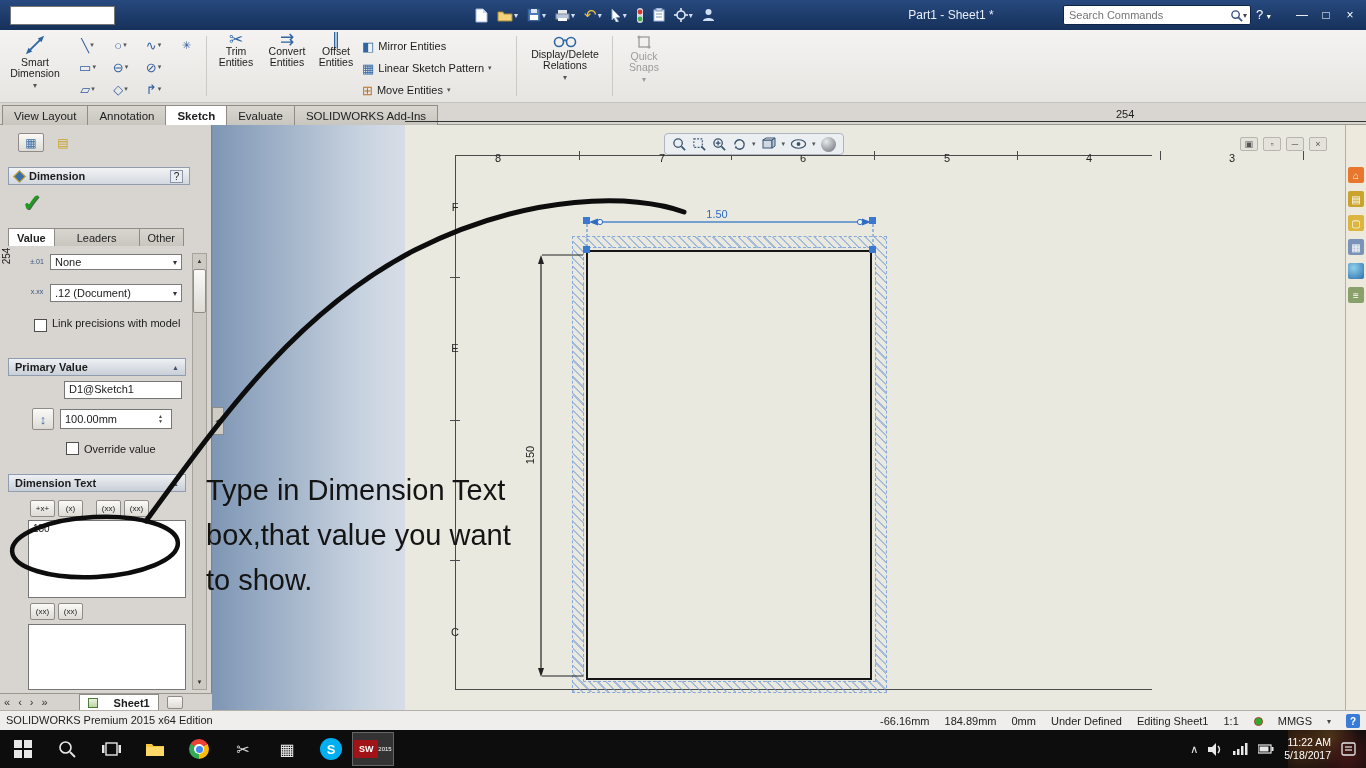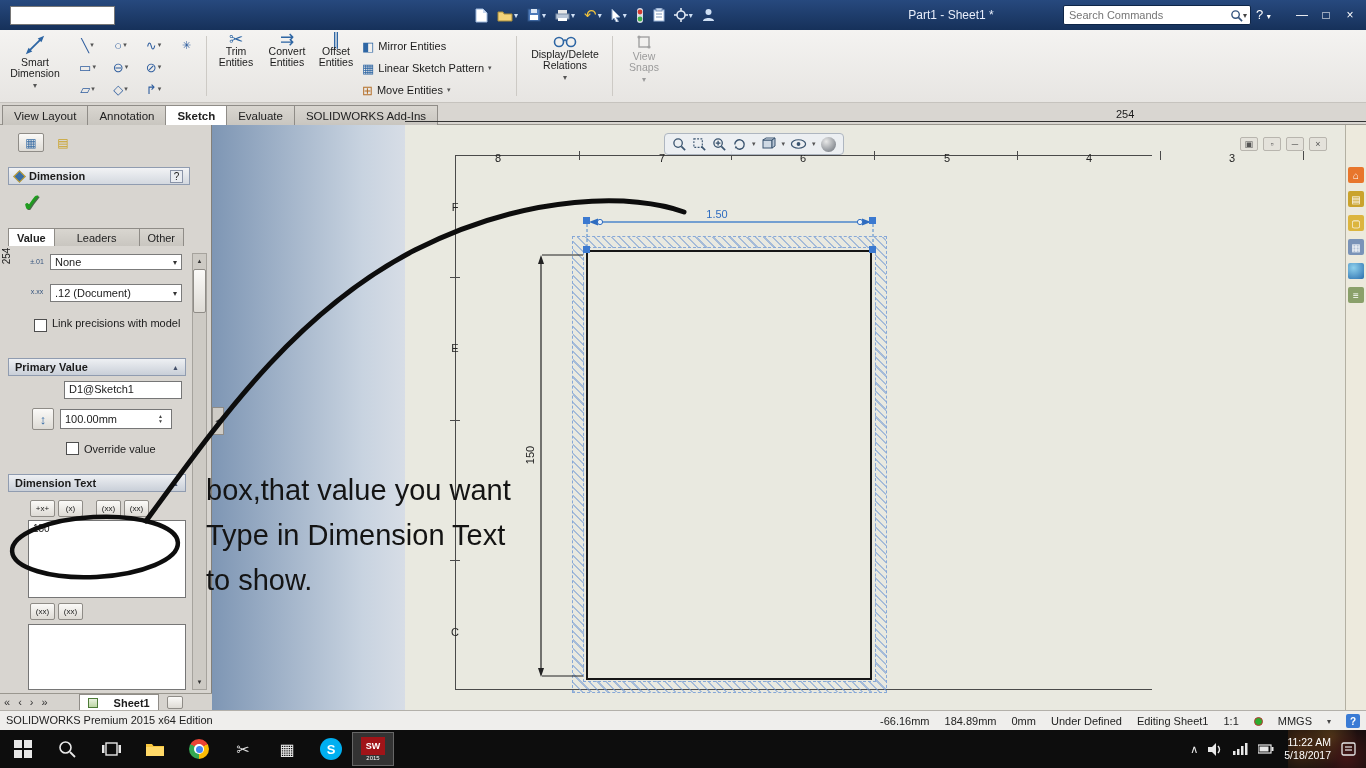--- a/index.html
+++ b/index.html
@@ -102,21 +102,21 @@
   #statusbar { position:absolute; left:0; top:710px; width:1366px; height:20px; background:#efeeec; border-top:1px solid #b3b0aa; font-size:11px; color:#222; }
   #status-right { position:absolute; right:6px; top:0; height:20px; display:flex; align-items:center; gap:15px; }
   #status-dot { width:9px; height:9px; border-radius:50%; background:#2eac2e; border:1px solid #b33; }
   #status-help { width:14px; height:14px; background:#3a7bd5; color:#fff; font-size:10px; font-weight:bold; display:flex; align-items:center; justify-content:center; border-radius:2px; }
 
   
   #taskbar { position:absolute; left:0; top:730px; width:1366px; height:38px; background:#0d0d0d; }
   #tray-deco { position:absolute; right:0; top:0; width:78px; height:38px; opacity:.5;
     background:radial-gradient(circle at 20% 40%, #8a4a1c, transparent 55%), radial-gradient(circle at 75% 70%, #7a1f1f, transparent 60%), radial-gradient(circle at 55% 20%, #9c7a28, transparent 50%); }
   .tkbtn { position:absolute; top:5px; width:30px; height:28px; display:flex; align-items:center; justify-content:center; }
-  #sw-task { position:absolute; left:352px; top:2px; width:42px; height:34px; background:rgba(255,255,255,.16); border:1px solid rgba(255,255,255,.25); display:flex; flex-direction:column; align-items:center; justify-content:center; }
+  #sw-task { position:absolute; left:352px; top:2px; width:42px; height:34px; background:rgba(255,255,255,.16); border:1px solid rgba(255,255,255,.25); display:flex; flex-direction:row; align-items:center; justify-content:center; }
   #sw-box { width:24px; height:18px; background:#a01418; color:#fff; font-weight:bold; font-size:9px; display:flex; align-items:center; justify-content:center; }
   #sw-year { font-size:6px; color:#fff; line-height:7px; }
   #tray { position:absolute; right:0; top:0; height:38px; display:flex; align-items:center; gap:10px; padding-right:10px; color:#fff; }
   #clock { text-align:right; font-size:10.5px; line-height:13px; color:#fff; }
   .trayglyph { color:#eee; font-size:11px; }
 </style>
 </head>
 <body>
 
 <div id="screen">
@@ -316,21 +316,21 @@
     </div>
 
     <div class="rsep" style="left:612px;"></div>
 
     <div class="rbig grayed" style="left:618px;width:52px;">
       <svg width="16" height="16" viewBox="0 0 16 16">
           <rect x="3" y="3" width="10" height="10" fill="none" stroke="#a2a2a2" stroke-width="1.4"></rect>
           <circle cx="3" cy="3" r="1.6" fill="#a2a2a2"></circle>
           <circle cx="13" cy="13" r="1.6" fill="#a2a2a2"></circle>
         </svg>
-      <span class="grayed">View Snaps</span>
+      <span class="grayed">Quick Snaps</span>
       <span class="caret grayed">▾</span>
     </div>
   </div>
 
   <div id="tabbar">
     <div id="tabs">
       <span class="dtab">View Layout</span>
       <span class="dtab">Annotation</span>
       <span class="dtab active">Sketch</span>
       <span class="dtab">Evaluate</span>
@@ -539,22 +539,22 @@
       <span class="tp" style="top:42px;background:#e8762c;">⌂</span>
       <span class="tp" style="top:66px;background:#caa32c;">▤</span>
       <span class="tp" style="top:90px;background:#dcb53e;">▢</span>
       <span class="tp" style="top:114px;background:#7a93b8;">▦</span>
       <span class="tp" style="top:138px;background:radial-gradient(circle at 35% 30%,#8fd0ec,#2b6fae);"></span>
       <span class="tp" style="top:162px;background:#8aa06a;">≡</span>
     </div>
   </div>
 
   <div id="anno-text">
+    <div>Type in Dimension Text</div>
     <div>box,that value you want</div>
-    <div>Type in Dimension Text</div>
     <div>to show.</div>
   </div>
   <svg id="anno-svg">
     <ellipse cx="95" cy="547" rx="83" ry="30" transform="rotate(-3 95 547)" fill="none" stroke="#0d0d0d" stroke-width="4.5"></ellipse>
     <path d="M 146 521 C 220 420 295 312 415 250 C 530 192 636 194 684 212" fill="none" stroke="#0d0d0d" stroke-width="5" stroke-linecap="round"></path>
   </svg>
 
   <div id="statusbar">
     <span class="ab" style="left:6px;top:3px;">SOLIDWORKS Premium 2015 x64 Edition</span>
     <div id="status-right">

